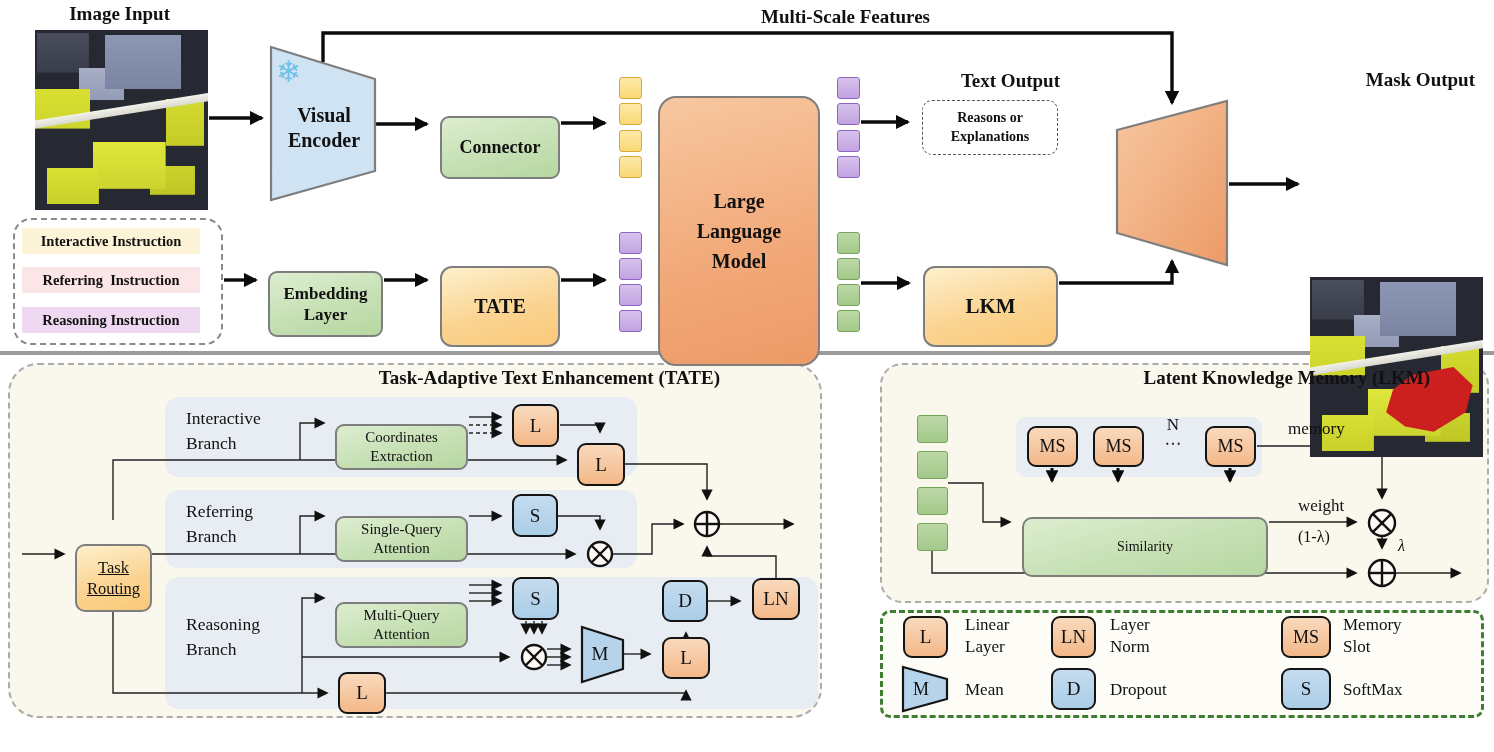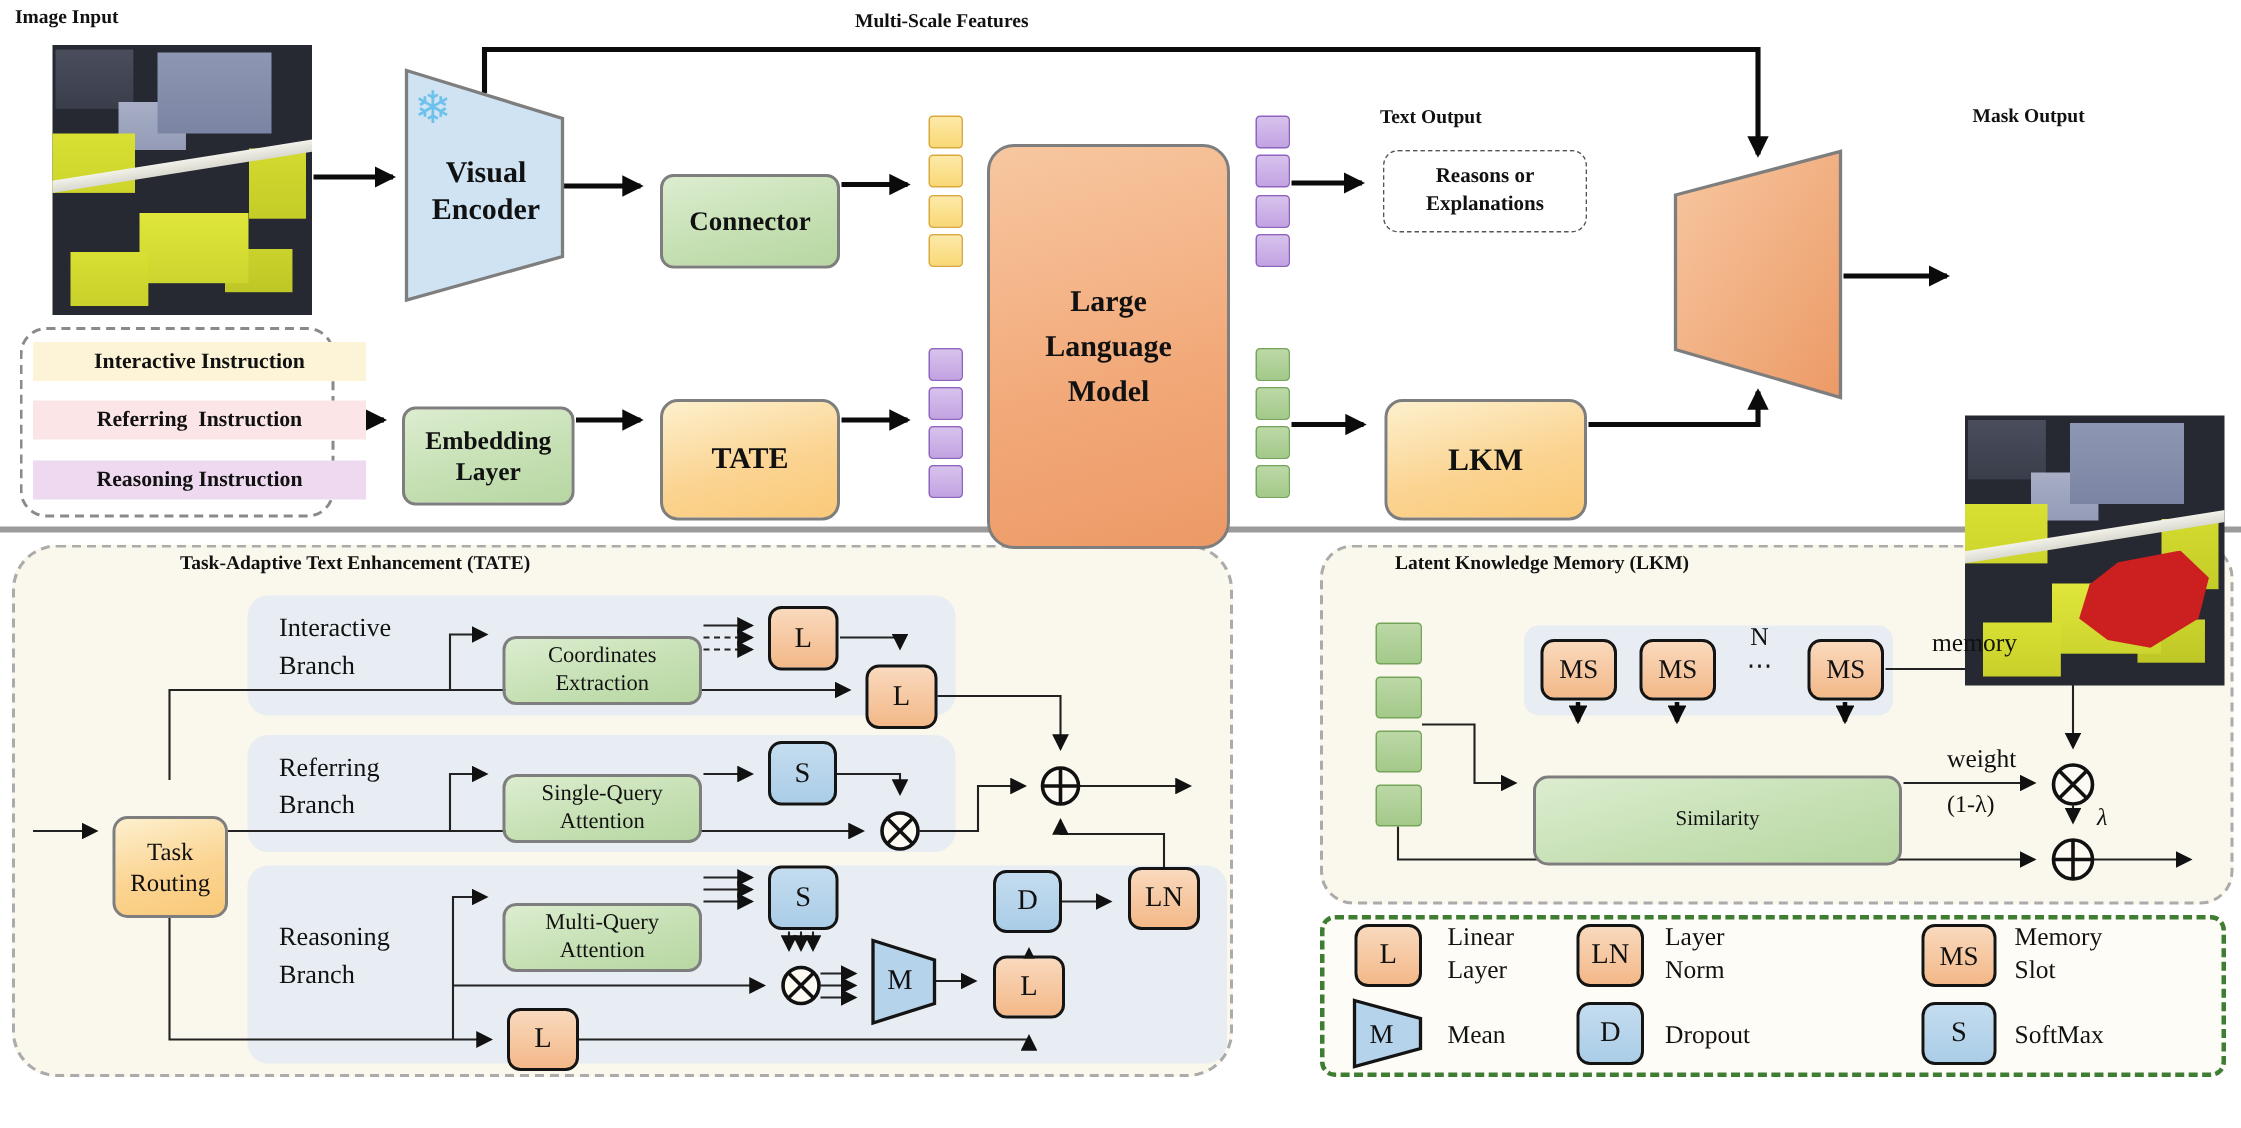--- a/index.html
+++ b/index.html
@@ -7,21 +7,21 @@
           font-family:"Liberation Serif","DejaVu Serif",serif;color:#111;}
   .abs{position:absolute;}
   .ml{white-space:pre-line;}
   .ctr{display:flex;align-items:center;justify-content:center;text-align:center;}
   .bold{font-weight:bold;}
 
   
   .z0{z-index:0;} #wires{z-index:1;} .z2{z-index:2;position:absolute;}
 
   
-  .sec-title{font-weight:bold;font-size:13px;text-align:left;}
+  .sec-title{font-weight:bold;font-size:19px;text-align:right;}
 
   
   .blk{border:2px solid #7e7e7e;border-radius:9px;box-sizing:border-box;margin-top:24px;}
   .green{background:linear-gradient(165deg,#dcedcf 0%,#c6e0b4 55%,#b7d7a2 100%);}
   .amber{background:linear-gradient(165deg,#fdf0cd 0%,#fbd492 55%,#fac979 100%);}
   .bigorange{background:linear-gradient(165deg,#f7c7a0 0%,#f2a878 60%,#ec9a66 100%);}
 
   
   .node{border:2px solid #141414;border-radius:9px;box-sizing:border-box;
         font-size:19px;display:flex;align-items:center;justify-content:center;}
@@ -29,21 +29,21 @@
   .node-blue{background:linear-gradient(180deg,#c4dcef 0%,#aacde7 100%);}
 
   
   .tok{width:23px;height:22px;border-radius:3px;box-sizing:border-box;}
   .tok-y{background:linear-gradient(180deg,#fde9a9,#f9d875);border:1.5px solid #d9a93c;}
   .tok-p{background:linear-gradient(180deg,#d7c2ec,#c2a3e2);border:1.5px solid #8f63c0;}
   .tok-g{background:linear-gradient(180deg,#bcd8a6,#a3c98a);border:1.5px solid #74a558;}
   .tok-g2{width:31px;height:28px;}
 
   
-  .instr{width:222px;height:26px;display:flex;align-items:center;justify-content:center;
+  .instr{width:178px;height:26px;display:flex;align-items:center;justify-content:center;
          font-size:14.5px;font-weight:bold;white-space:pre-wrap;}
 
   
   .dashbox{border:2px dashed #8a8a8a;border-radius:18px;box-sizing:border-box;}
   .panel{border:2.5px dashed #ababab;background:#faf7ec;box-sizing:border-box;}
   .branch-bg{background:#e7edf3;border-radius:14px;}
   .legend-panel{border:3px dashed #3f7d32;border-radius:10px;background:#fdfcf6;box-sizing:border-box;}
 
   .branch-label{font-size:17.5px;line-height:1.42;}
   .small-green{font-size:15px;line-height:1.3;}
@@ -242,21 +242,21 @@
   <div class="z2 tok tok-g" style="left:837px;top:284px;"></div>
   <div class="z2 tok tok-g" style="left:837px;top:310px;"></div>
 
   <div class="z2 ctr ml bold" style="left:922px;top:100px;width:136px;height:55px;border:1.5px dashed #555;border-radius:10px;
               font-size:14px;line-height:1.35;box-sizing:border-box;">Reasons or
 Explanations</div>
   <div class="z2 blk amber ctr bold" style="left:923px;top:242px;width:135px;height:81px;font-size:21px;border-radius:12px;">LKM</div>
 
   <div class="z2 sec-title" style="left:120px;top:367px;width:600px;">Task-Adaptive Text Enhancement (TATE)</div>
 
-  <div class="z2 blk amber ctr ml" style="left:75px;top:520px;width:77px;height:68px;font-size:16.5px;line-height:1.3;border-radius:10px;">Task
+  <div class="z2 blk amber ctr ml" style="left:75px;top:520px;width:77px;height:68px;font-size:16.5px;line-height:1.3;border-radius:10px;text-decoration:underline;">Task
 Routing</div>
 
   <div class="z2 branch-label ml" style="left:186px;top:406px;width:120px;">Interactive
 Branch</div>
   <div class="z2 branch-label ml" style="left:186px;top:499px;width:120px;">Referring
 Branch</div>
   <div class="z2 branch-label ml" style="left:186px;top:612px;width:120px;">Reasoning
 Branch</div>
 
   <div class="z2 blk green ctr ml small-green" style="left:335px;top:400px;width:133px;height:46px;">Coordinates

